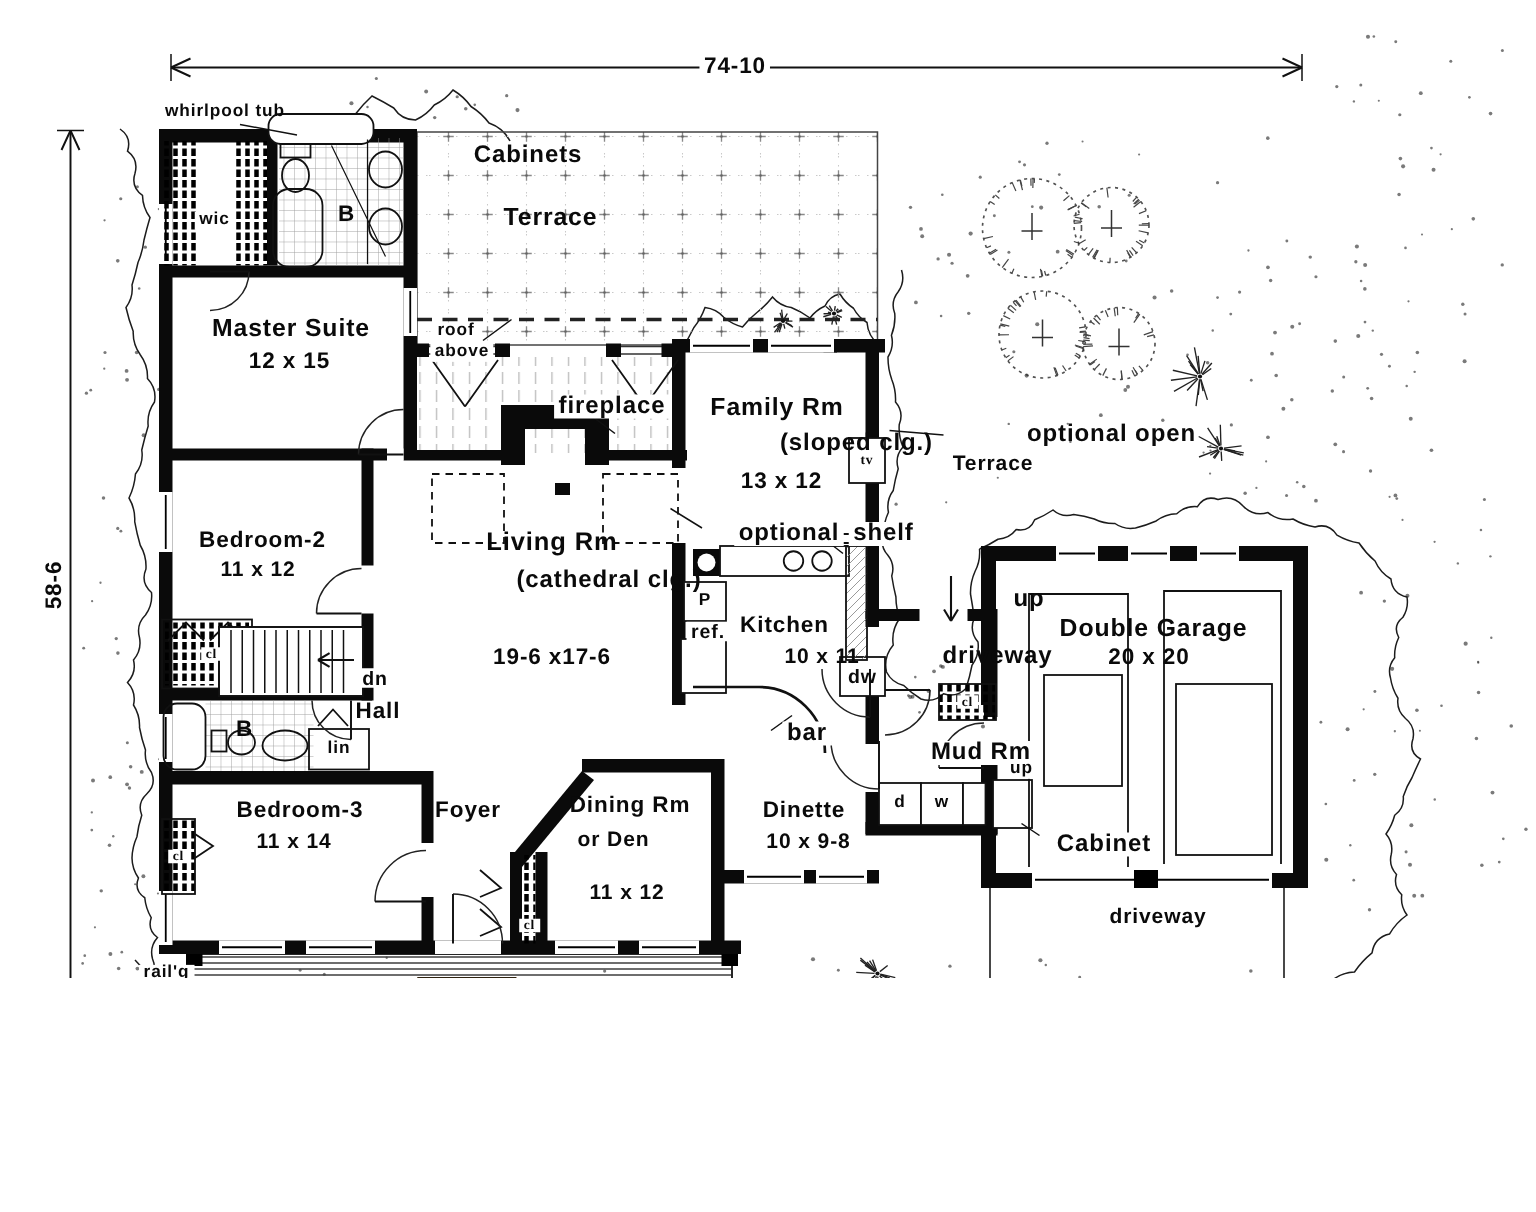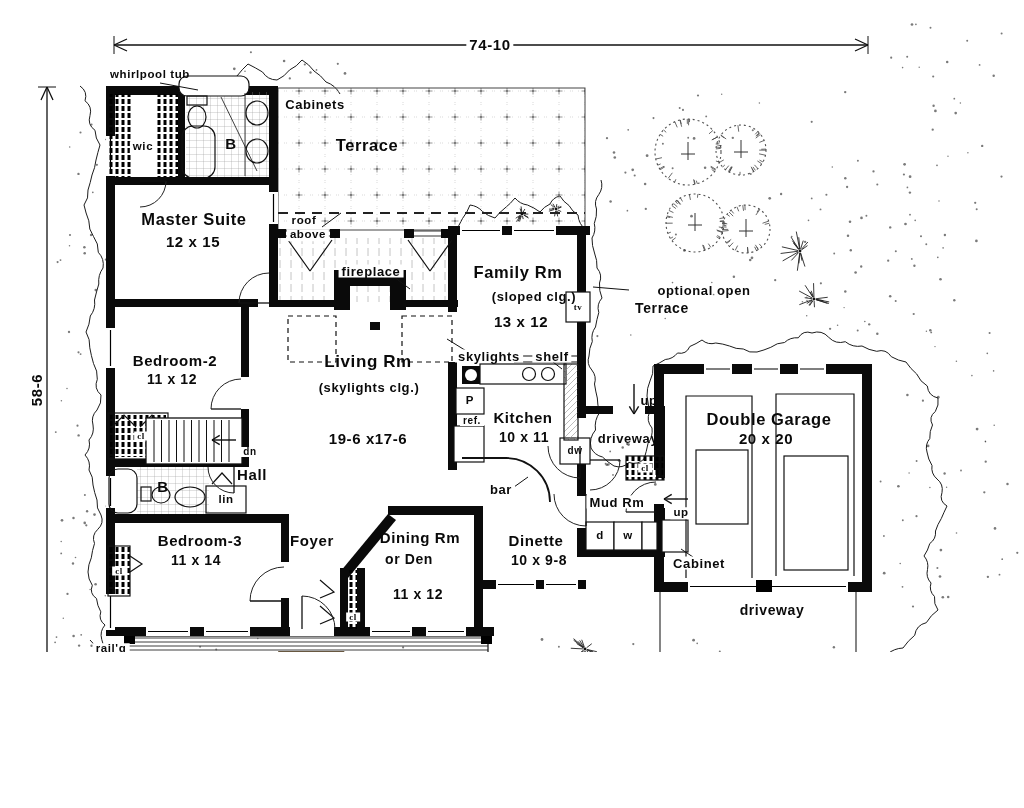--- a/index.html
+++ b/index.html
@@ -4,22 +4,22 @@
 <style>
   html,body{margin:0;padding:0;background:#fff;}
   #plan{position:relative;width:1024px;height:652px;background:#fff;overflow:hidden;
         font-family:"Liberation Sans",sans-serif;}
   #plan svg{position:absolute;left:0;top:0;}
   .lbl{position:absolute;transform:translate(-50%,-50%);color:#0a0a0a;font-weight:bold;
        white-space:nowrap;letter-spacing:.6px;line-height:1;}
   .rot{transform:translate(-50%,-50%) rotate(-90deg);}
   .bg{background:#fff;padding:0 3px;}
   .box{border:2px solid #000;background:#a16207;padding:2px 8px;}
-  .s9{font-size:9px;font-family:Liberation Serif, serif;}  .s10{font-size:10px;} .s11{font-size:11.5px;}
-  .s12{font-size:13px;} .s14{font-size:14px;} .s15{font-size:15px;}
+  .s9{font-size:9px;font-family:Liberation Serif, serif;}  .s10{font-size:13px;} .s11{font-size:11.5px;}
+  .s12{font-size:16px;margin-left:37px;} .s14{font-size:14px;} .s15{font-size:15px;}
   .s16{font-size:16.5px;} .s17{font-size:17px;}
 </style>
 </head>
 <body>
 
 <div id="plan">
 
 <svg id="plan-svg" width="1024" height="808" viewBox="0 0 1024 808">
   <defs>
     <pattern id="tdots" width="26" height="26" patternUnits="userSpaceOnUse">
@@ -1021,31 +1021,31 @@
 
 <div class="lbl s16" style="left:518px;top:272px">Family Rm</div>
 <div class="lbl s12" style="left:534px;top:296px">(sloped clg.)</div>
 <div class="lbl s15" style="left:521px;top:321px">13 x 12</div>
 
 <div class="lbl s12" style="left:704px;top:290px">optional open</div>
 <div class="lbl s14" style="left:662px;top:308px">Terrace</div>
 <div class="lbl s9" style="left:578px;top:307px">tv</div>
 
 <div class="lbl s17" style="left:368px;top:361px">Living Rm</div>
-<div class="lbl s12" style="left:369px;top:387px">(skylights clg.)</div>
+<div class="lbl s12" style="left:369px;top:387px">(cathedral clg.)</div>
 <div class="lbl s15" style="left:368px;top:438px">19-6 x17-6</div>
 
-<div class="lbl s12 bg" style="left:489px;top:356px">skylights</div>
+<div class="lbl s12 bg" style="left:489px;top:356px">optional</div>
 <div class="lbl s12 bg" style="left:552px;top:356px">shelf</div>
 
 <div class="lbl s15" style="left:175px;top:360px">Bedroom-2</div>
 <div class="lbl s14" style="left:172px;top:379px">11 x 12</div>
 
 <div class="lbl s15" style="left:523px;top:417px">Kitchen</div>
-<div class="lbl s14" style="left:524px;top:437px">10 x 11</div>
+<div class="lbl s14" style="left:548px;top:437px">10 x 11</div>
 <div class="lbl s11" style="left:470px;top:401px">P</div>
 <div class="lbl s10 bg" style="left:472px;top:421px">ref.</div>
 
 <div class="lbl s12" style="left:649px;top:400px">up</div>
 <div class="lbl s12" style="left:628px;top:438px">driveway</div>
 <div class="lbl s10" style="left:575px;top:451px">dw</div>
 <div class="lbl s10 bg" style="left:250px;top:452px">dn</div>
 <div class="lbl s15" style="left:252px;top:474px">Hall</div>
 <div class="lbl s15" style="left:163px;top:486px">B</div>
 <div class="lbl s12 bg" style="left:501px;top:489px">bar</div>

